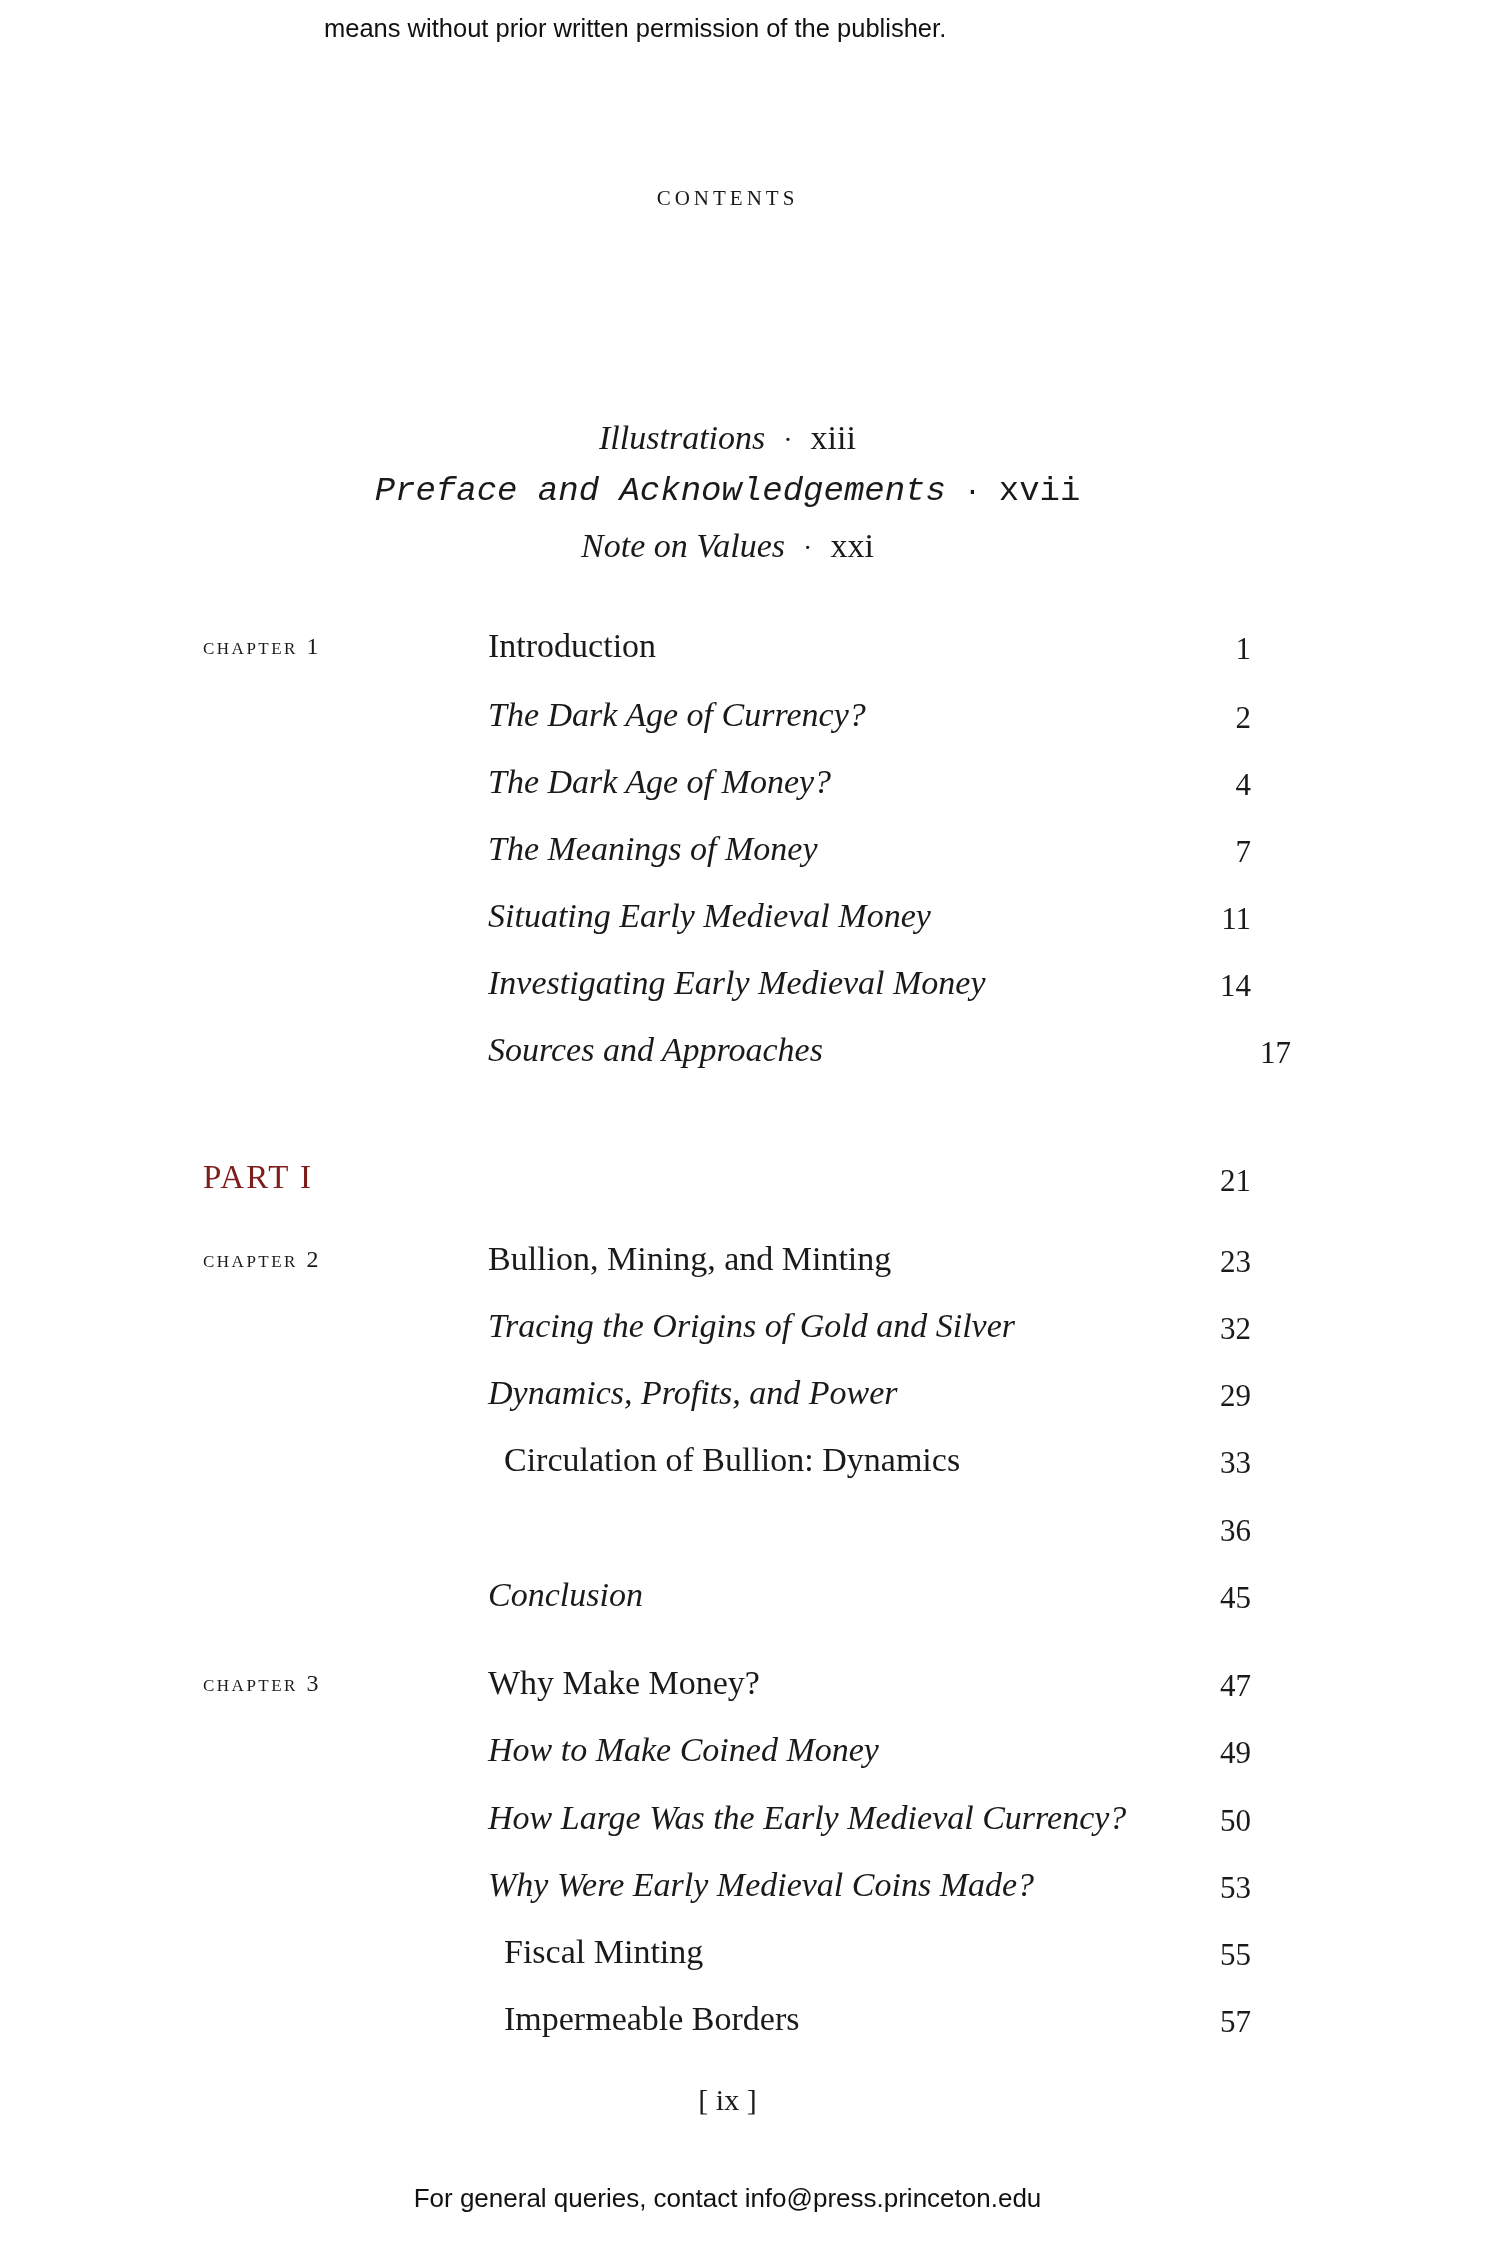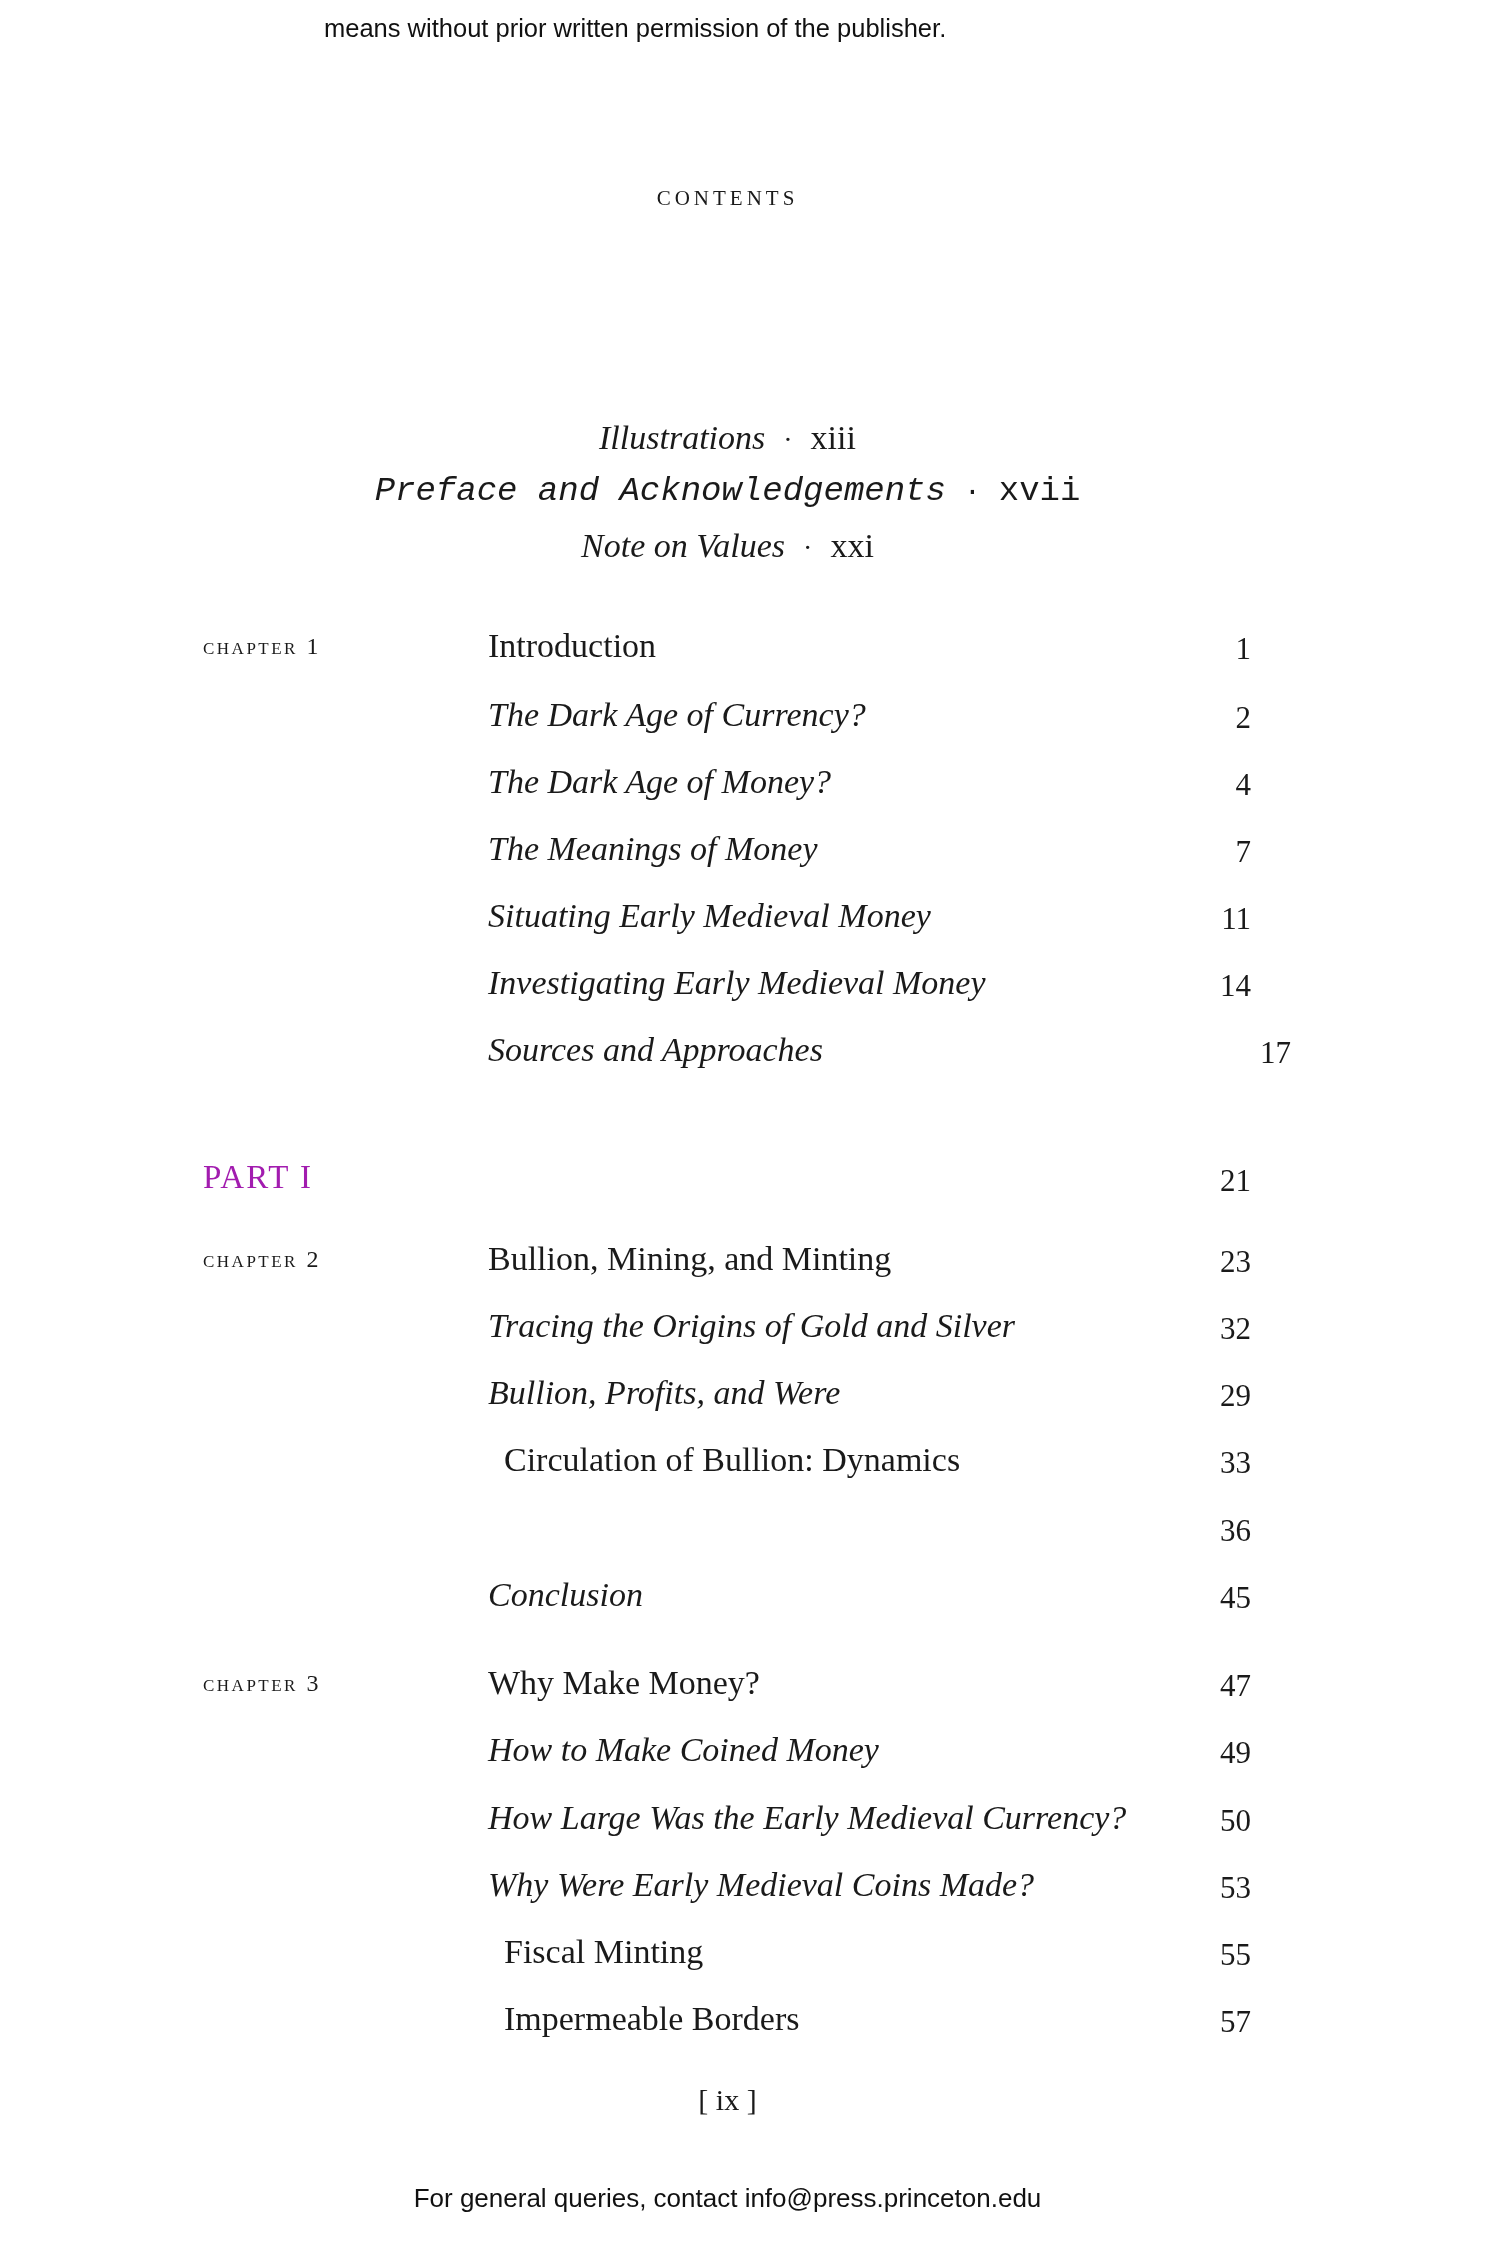--- a/index.html
+++ b/index.html
@@ -12,21 +12,21 @@
   .front { position:absolute; left:0; width:1455px; text-align:center;
     font-family:"Liberation Serif", serif; font-size:34px; color:#1a1a1a; white-space:nowrap; }
   .front .t { font-style:italic; }
   .front .dot { margin:0 18px; font-size:28px; }
   .row { position:absolute; left:0; width:1500px; height:44px; font-family:"Liberation Serif", serif; }
   .row .label { position:absolute; left:203px; top:6px; font-size:24px; letter-spacing:2.5px; font-variant:small-caps; text-transform:lowercase; color:#1a1a1a; }
   .row .title { position:absolute; left:488px; top:0; font-size:34px; white-space:nowrap; color:#1a1a1a; }
   .row .title.it { font-style:italic; }
   .row .title.sub { left:504px; }
   .row .page { position:absolute; right:249px; top:4px; font-size:31px; color:#1a1a1a; text-align:right; }
-  .row .part { position:absolute; left:203px; top:0; font-size:33px; letter-spacing:2px; color:#a21caf; }
+  .row .part { position:absolute; left:203px; top:0; font-size:33px; letter-spacing:2px; color:#7f1d1d; }
   .folio { position:absolute; left:0; width:1455px; top:2083px; text-align:center;
     font-family:"Liberation Serif", serif; font-size:30px; color:#1a1a1a; }
   .footer { position:absolute; left:0; width:1455px; top:2183px; text-align:center;
     font-family:"Liberation Sans", sans-serif; font-size:26px; color:#111; }
 </style>
 </head>
 <body>
 
 <div class="copyright">
   <div>means without prior written permission of the publisher.</div>
@@ -82,21 +82,21 @@
 <div class="row" style="top:1240px;">
   <span class="label">Chapter 2</span>
   <span class="title">Bullion, Mining, and Minting</span>
   <span class="page">23</span>
 </div>
 <div class="row" style="top:1307px;">
   <span class="title it">Tracing the Origins of Gold and Silver</span>
   <span class="page">32</span>
 </div>
 <div class="row" style="top:1374px;">
-  <span class="title it">Bullion, Profits, and Were</span>
+  <span class="title it">Dynamics, Profits, and Power</span>
   <span class="page">29</span>
 </div>
 <div class="row" style="top:1441px;">
   <span class="title sub">Circulation of Bullion: Dynamics</span>
   <span class="page">33</span>
 </div>
 <div class="row" style="top:1509px;">
   <span class="page">36</span>
 </div>
 <div class="row" style="top:1576px;">

